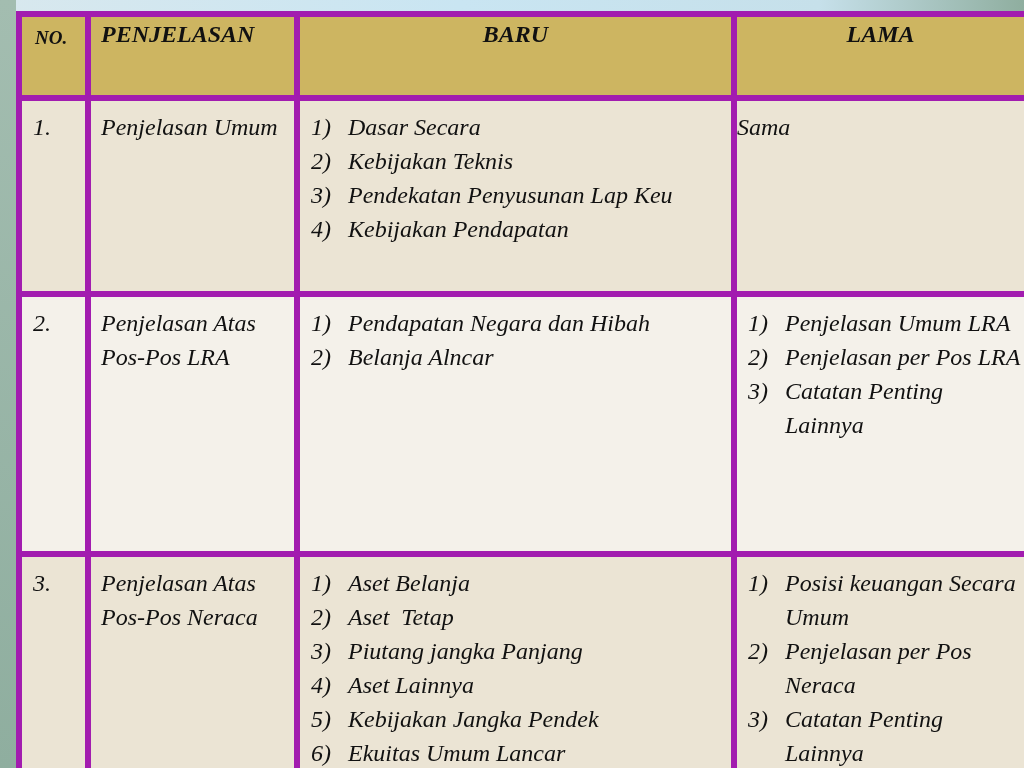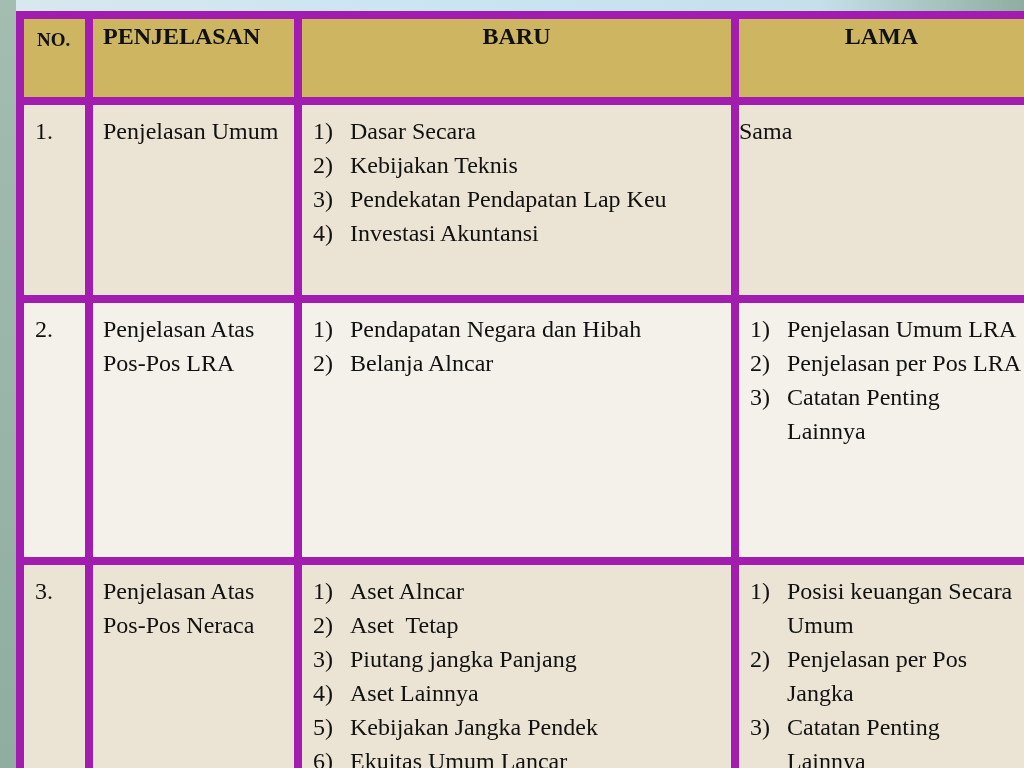--- a/index.html
+++ b/index.html
@@ -14,22 +14,22 @@
   }
   .top-strip {
     position:absolute; left:0; top:0; width:1024px; height:11px;
     background: linear-gradient(90deg, #d8e8ee 0%, #c9e5f2 45%, #c6e0ea 80%, #8fae9f 100%);
   }
   .slide-table {
     position:absolute; left:16px; top:11px; width:1008px;
     border-collapse:collapse; table-layout:fixed;
   }
   .slide-table td, .slide-table th {
-    border:8px solid #a21caf; vertical-align:top; color:#111;
-    font-size:24px; line-height:34px; padding:0;
+    border:6px solid #a21caf; vertical-align:top; color:#111;
+    font-size:24px; line-height:34px; padding:0;font-style:italic;
   }
   .hdr th {
     background:#cdb561; font-weight:bold; height:74px;
     text-align:center;
   }
   .hdr th.no { font-size:19px; text-align:left; padding-left:13px; padding-top:4px; }
   .hdr th.pj { text-align:left; padding-left:10px; }
   .r1 td { background:#ebe4d4; height:181px; }
   .r2 td { background:#f4f1ea; height:245px; }
   .r3 td { background:#ebe4d4; height:250px; }
@@ -71,25 +71,25 @@
         <li>
               <span class="num">1)</span>
               <span class="txt">Dasar Secara</span>
             </li>
         <li>
               <span class="num">2)</span>
               <span class="txt">Kebijakan Teknis</span>
             </li>
         <li>
               <span class="num">3)</span>
-              <span class="txt" style="max-width:345px">Pendekatan Pendapatan Lap Keu</span>
+              <span class="txt" style="max-width:345px">Pendekatan Penyusunan Lap Keu</span>
             </li>
         <li>
               <span class="num">4)</span>
-              <span class="txt">Investasi Akuntansi</span>
+              <span class="txt">Kebijakan Pendapatan</span>
             </li>
       </ol>
     </td>
     <td class="cell-center">Sama</td>
   </tr>
 
   <tr class="r2">
     <td class="cell-no">2.</td>
     <td class="cell-pj">Penjelasan Atas Pos-Pos LRA</td>
     <td class="cell-list">
@@ -122,21 +122,21 @@
     </td>
   </tr>
 
   <tr class="r3">
     <td class="cell-no">3.</td>
     <td class="cell-pj">Penjelasan Atas Pos-Pos Neraca</td>
     <td class="cell-list">
       <ol class="items">
         <li>
               <span class="num">1)</span>
-              <span class="txt">Aset Alncar</span>
+              <span class="txt">Aset Belanja</span>
             </li>
         <li>
               <span class="num">2)</span>
               <span class="txt" style="white-space:pre">Aset  Tetap</span>
             </li>
         <li>
               <span class="num">3)</span>
               <span class="txt">Piutang jangka Panjang</span>
             </li>
         <li>
@@ -158,21 +158,21 @@
       </ol>
     </td>
     <td class="cell-list">
       <ol class="items">
         <li>
               <span class="num">1)</span>
               <span class="txt">Posisi keuangan Secara Umum</span>
             </li>
         <li>
               <span class="num">2)</span>
-              <span class="txt">Penjelasan per Pos Jangka</span>
+              <span class="txt">Penjelasan per Pos Neraca</span>
             </li>
         <li>
               <span class="num">3)</span>
               <span class="txt">Catatan Penting Lainnya</span>
             </li>
       </ol>
     </td>
   </tr>
 </tbody>
   </table>

